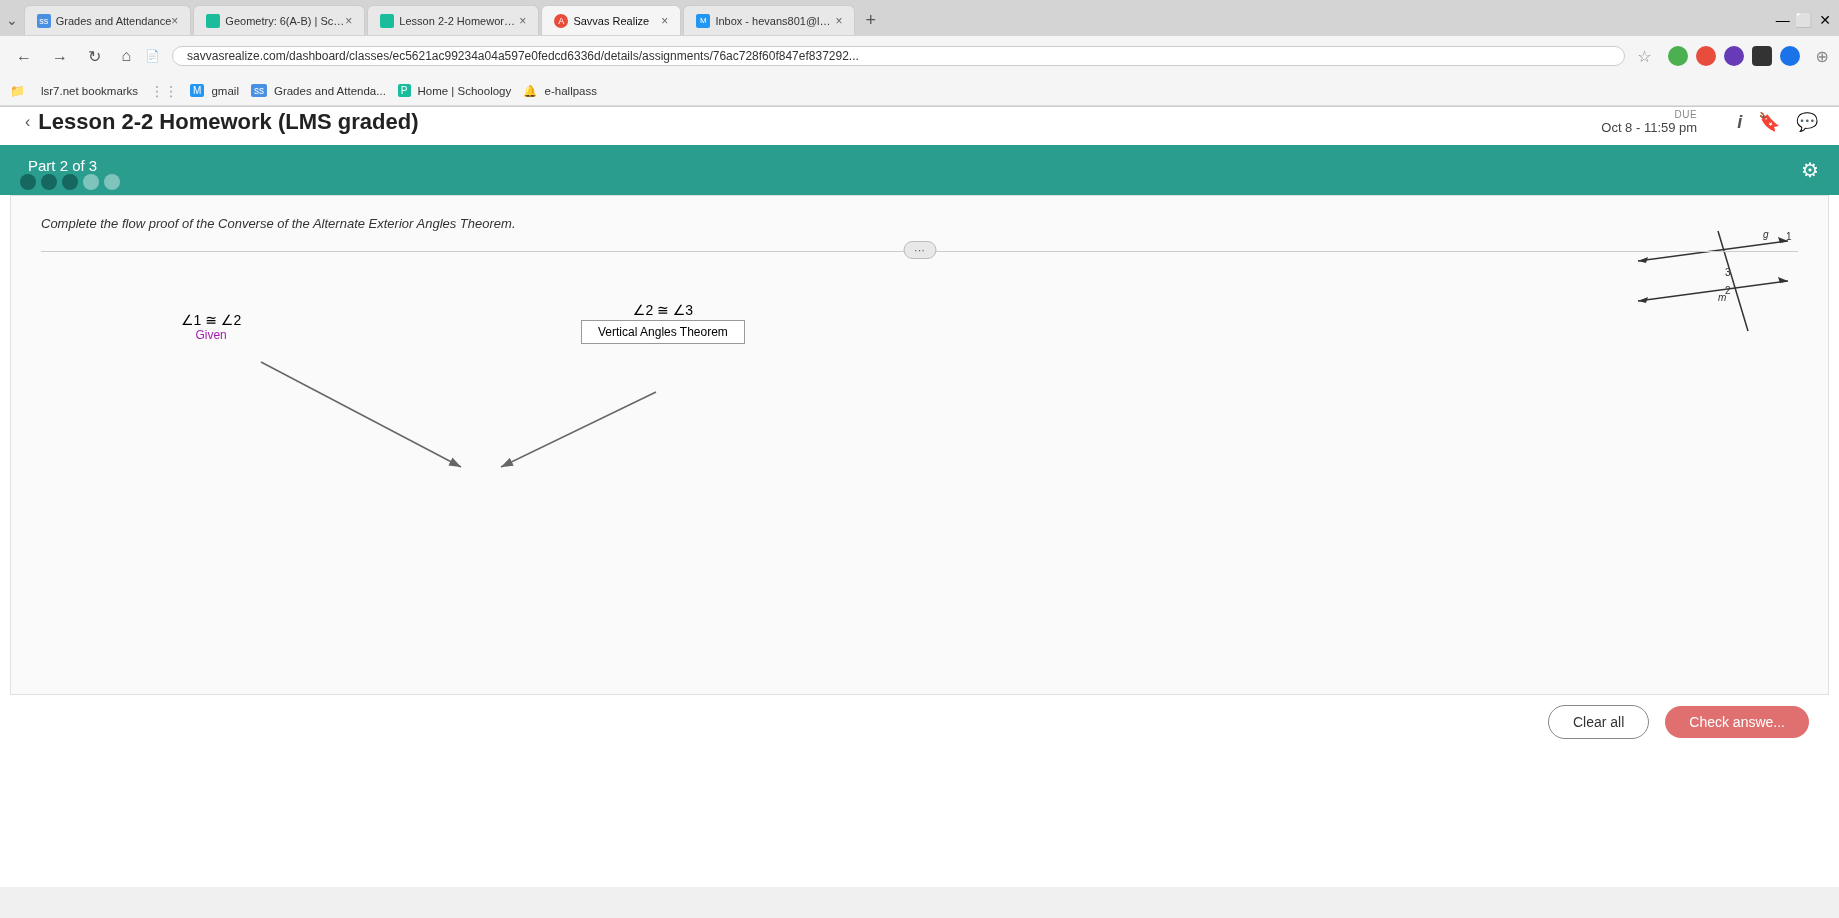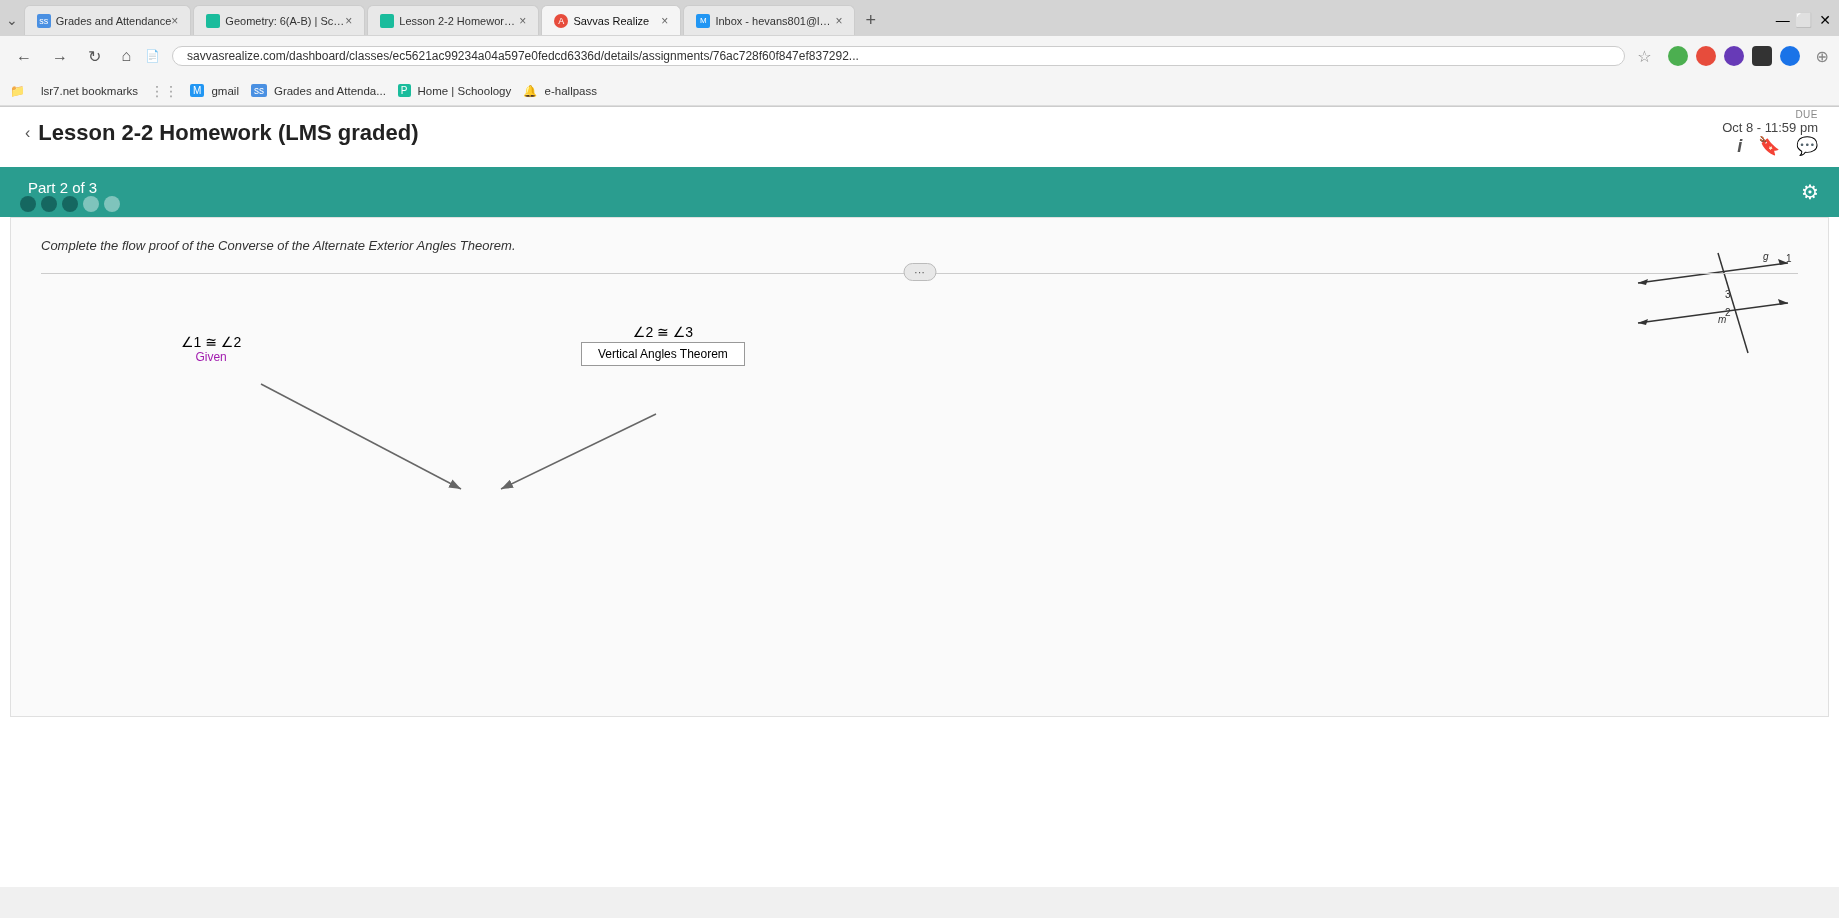--- a/index.html
+++ b/index.html
@@ -357,21 +357,21 @@
 </div>
 
 <div class="page-wrapper">
 
 
   <div class="page-header">
     <div style="display:flex;align-items:center;">
       <span class="back-btn">‹</span>
       <h1 class="assignment-title">Lesson 2-2 Homework (LMS graded)</h1>
     </div>
-    <div style="display:flex;align-items:center;gap:0;flex-direction:column;">
+    <div style="display:flex;align-items:center;gap:24px;">
       <div class="due-section">
         <div class="due-label">DUE</div>
         <div style="font-size:13px;">Oct 8 - 11:59 pm</div>
       </div>
       <div class="header-icons">
         <span style="font-size:18px;color:#555;cursor:pointer;font-style:italic;font-weight:bold;">i</span>
         <span style="font-size:18px;color:#555;cursor:pointer;">🔖</span>
         <span style="font-size:18px;color:#555;cursor:pointer;">💬</span>
       </div>
     </div>
@@ -450,14 +450,18 @@
           <span>Vertical Angles Theorem</span>
         </div>
       </div>
 
 
     </div>
 
   </div>
 
 
+  <div class="bottom-actions">
+    <button class="btn-clear">Clear all</button>
+    <button class="btn-check">Check answe...</button>
+  </div>
 
 </div>
 
 </body></html>

